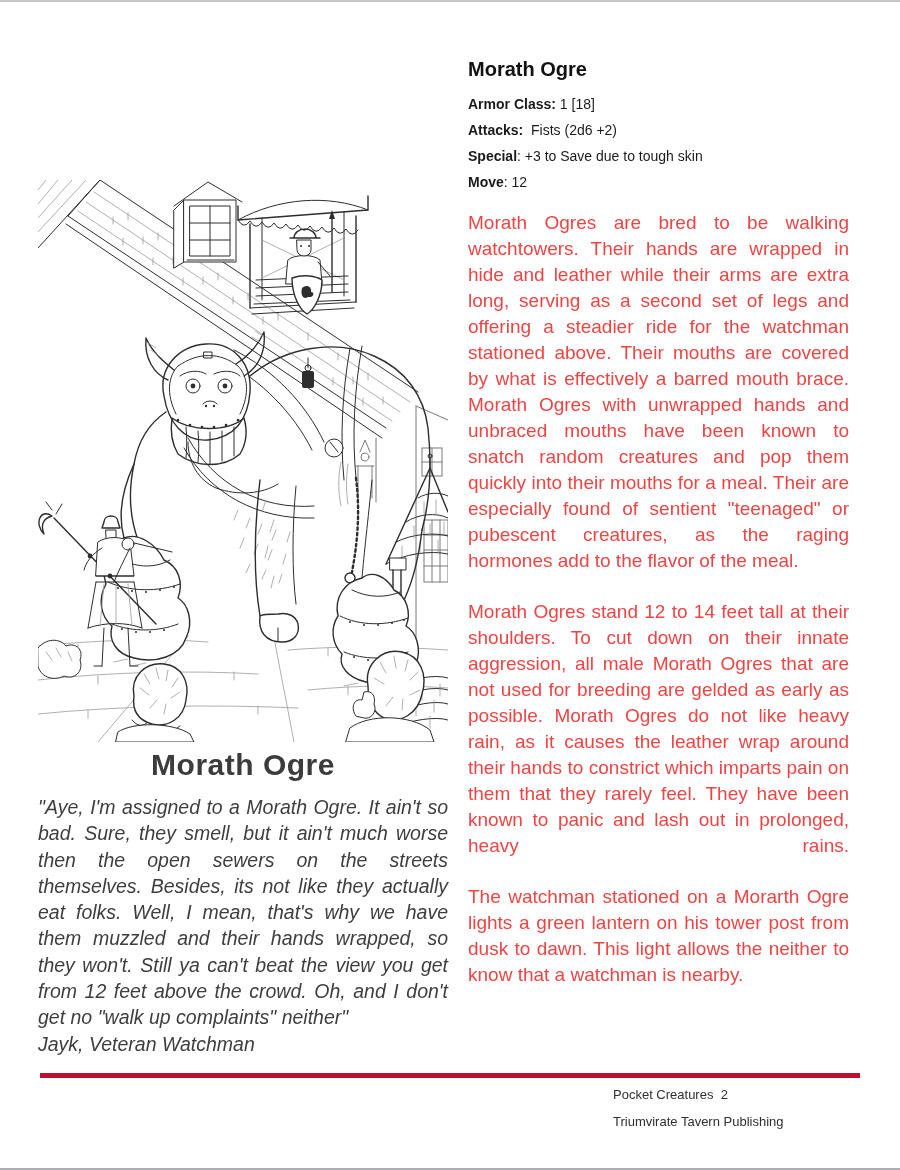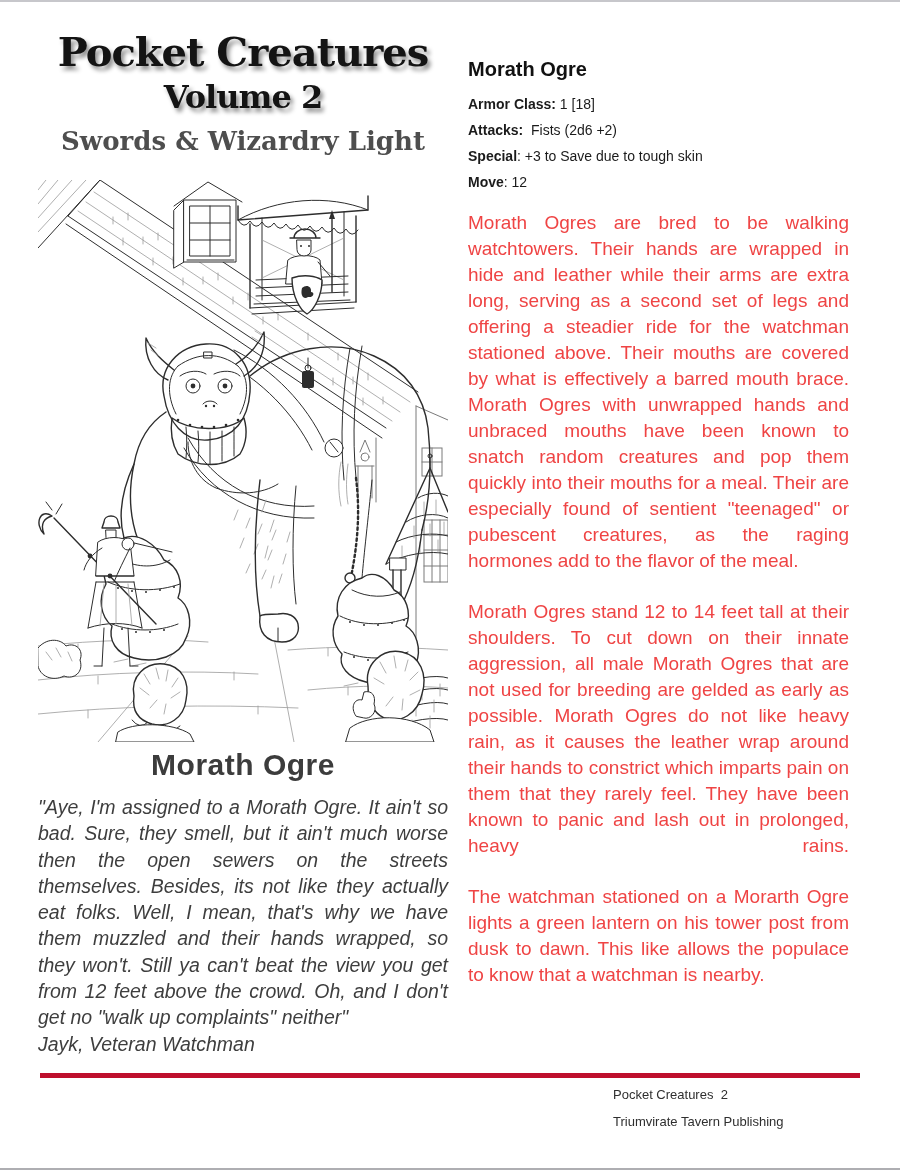--- a/index.html
+++ b/index.html
@@ -58,25 +58,20 @@
   .bg{fill:none;stroke:#7a7a7a;stroke-width:1;stroke-linecap:round;}
   .wfill{fill:#fff;}
   .dfill{fill:#2d2d2d;stroke:none;}
 </style>
 </head>
 <body>
 
 <div class="page">
 
   <div class="col-left">
-    <div class="title-block">
-      <div class="doc-title">Pocket Creatures</div>
-      <div class="doc-volume">Volume 2</div>
-      <div class="doc-subtitle">Swords &amp; Wizardry Light</div>
-    </div>
 
     <div class="illustration">
       <svg viewBox="0 0 410 562" width="410" height="562" xmlns="http://www.w3.org/2000/svg">
 
         <g>
           <path class="t" d="M62,0 L0,68"></path>
           <path class="h" d="M48,0 L0,52 M34,0 L0,38 M20,0 L0,24 M8,0 L0,10"></path>
 
           <path class="t" d="M62,0 L380,212 M30,36 L348,248 M28,44 L344,258 M62,0 L30,36"></path>
           <path class="h" d="M56,12 L372,222 M48,22 L362,232 M40,31 L354,241"></path>
@@ -270,21 +265,21 @@
   <div class="col-right">
     <h3 class="stat-name">Morath Ogre</h3>
 
     <div class="stat-row"><span class="stat-label">Armor Class:</span><span class="stat-value pre"> 1 [18]</span></div>
     <div class="stat-row"><span class="stat-label">Attacks:</span><span class="stat-value pre">  Fists (2d6 +2)</span></div>
     <div class="stat-row"><span class="stat-label">Special</span><span class="stat-value pre">: +3 to Save due to tough skin</span></div>
     <div class="stat-row"><span class="stat-label">Move</span><span class="stat-value pre">: 12</span></div>
 
     <p class="body-para first">Morath Ogres are bred to be walking watchtowers. Their hands are wrapped in hide and leather while their arms are extra long, serving as a second set of legs and offering a steadier ride for the watchman stationed above. Their mouths are covered by what is effectively a barred mouth brace. Morath Ogres with unwrapped hands and unbraced mouths have been known to snatch random creatures and pop them quickly into their mouths for a meal. Their are especially found of sentient "teenaged" or pubescent creatures, as the raging hormones add to the flavor of the meal.</p>
     <p class="body-para stretch-last">Morath Ogres stand 12 to 14 feet tall at their shoulders. To cut down on their innate aggression, all male Morath Ogres that are not used for breeding are gelded as early as possible. Morath Ogres do not like heavy rain, as it causes the leather wrap around their hands to constrict which imparts pain on them that they rarely feel. They have been known to panic and lash out in prolonged, heavy rains.</p>
-    <p class="body-para">The watchman stationed on a Morarth Ogre lights a green lantern on his tower post from dusk to dawn. This like allows the populace to know that a watchman is nearby.</p>
+    <p class="body-para">The watchman stationed on a Morarth Ogre lights a green lantern on his tower post from dusk to dawn. This light allows the neither to know that a watchman is nearby.</p>
   </div>
 
   <div class="footer-rule" style="background: rgb(190, 15, 45);"></div>
   <div class="footer-text">
     <div class="footer-line pre">Pocket Creatures  2</div>
     <div class="footer-line pre">Triumvirate Tavern Publishing</div>
   </div>
 
 </div>
 

